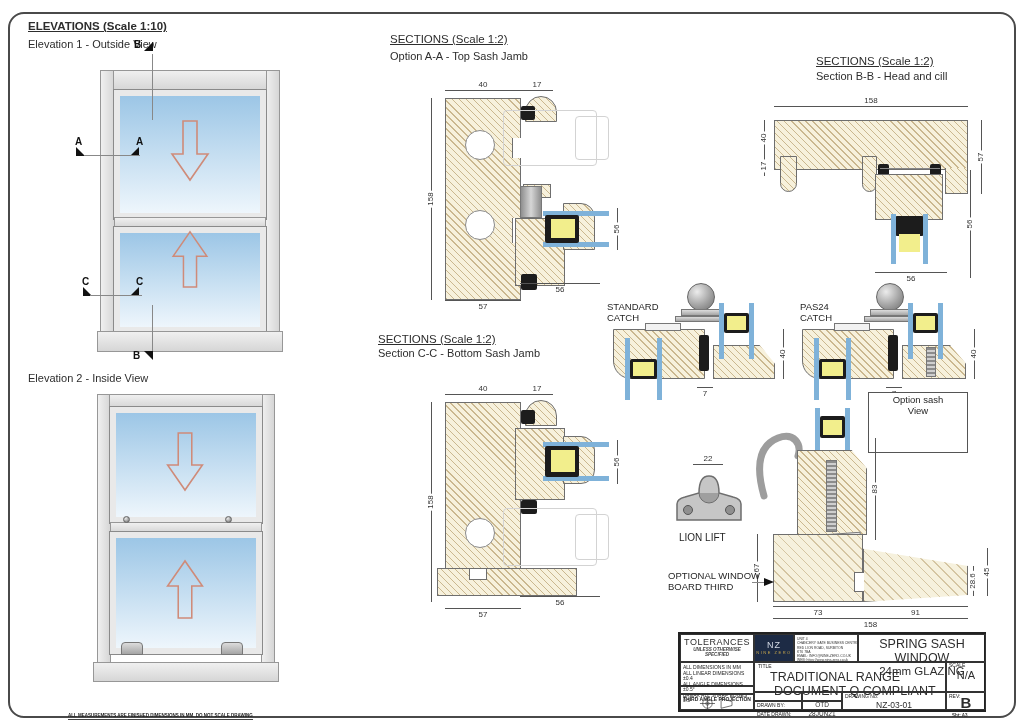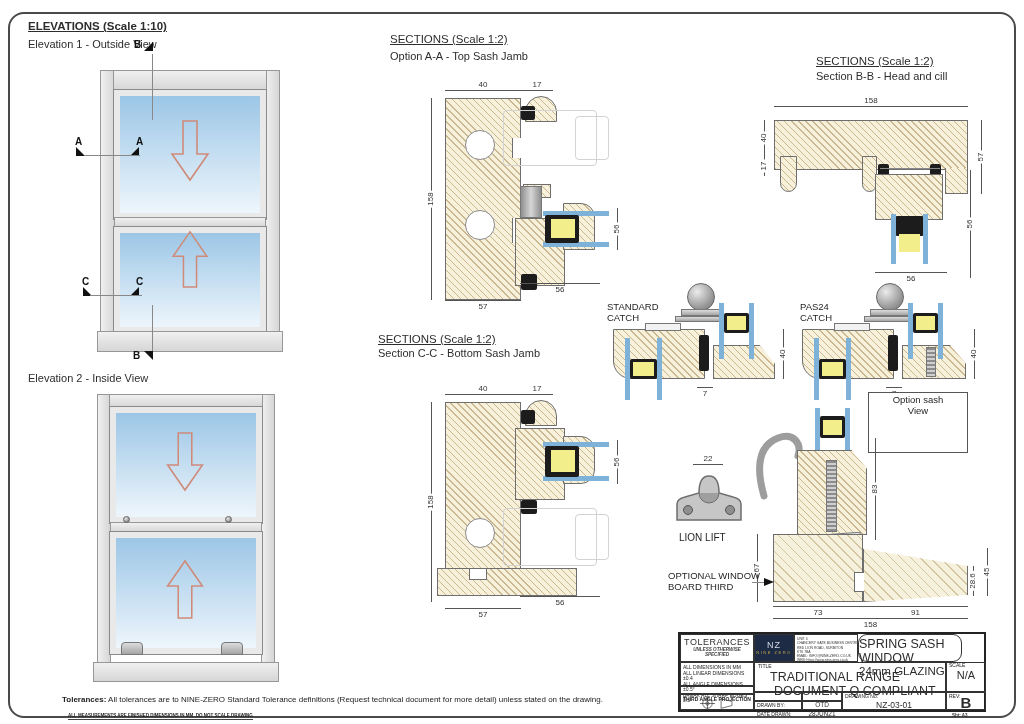--- a/index.html
+++ b/index.html
@@ -370,21 +370,21 @@
       <div style="color:#c9a84c;font-size:4px;letter-spacing:1.5px;">NINE ZERO</div>
     </div>
     <div class="abs tb" style="left:114px;top:0;width:64px;height:28px;padding:2px;overflow:hidden;">
       <div class="tiny">UNIT 4</div>
       <div class="tiny">CHANCERY GATE BUSINESS CENTRE</div>
       <div class="tiny">RED LION ROAD, SURBITON</div>
       <div class="tiny">KT6 7BA</div>
       <div class="tiny">EMAIL: INFO@NINE-ZERO.CO.UK</div>
       <div class="tiny">WEB: https://www.nine-zero.co.uk</div>
     </div>
-    <div class="abs tb" style="left:178px;top:0;width:104px;height:28px;text-align:left;border-radius:9px;">
+    <div class="abs tb" style="left:178px;top:0;width:128px;height:28px;text-align:center;">
       <div style="font-size:12.5px;margin-top:2px;">SPRING SASH WINDOW</div>
       <div style="font-size:11.5px;">24mm GLAZING</div>
     </div>
 
     <div class="abs tb" style="left:74px;top:28px;width:192px;height:30px;padding:1px 3px;">
       <div class="tb-lab">TITLE</div>
       <div style="font-size:12.5px;margin-left:12px;">TRADITIONAL RANGE</div>
       <div style="font-size:12.5px;margin-left:16px;">DOCUMENT Q COMPLIANT</div>
     </div>
     <div class="abs tb" style="left:266px;top:28px;width:40px;height:30px;text-align:center;">
@@ -400,17 +400,14 @@
       <span class="tb-lab" style="position:absolute;left:2px;top:1px;">DRAWING No:</span>
       <div style="font-size:8.5px;text-align:center;margin-top:7px;">NZ-03-01</div>
     </div>
     <div class="abs tb" style="left:266px;top:58px;width:40px;height:18px;">
       <span class="tb-lab" style="position:absolute;left:2px;top:1px;">REV:</span>
       <div style="font-size:15px;font-weight:bold;text-align:center;margin-top:1px;">B</div>
     </div>
   </div>
   <div class="abs tiny" style="left:952px;top:713px;font-size:4.5px;font-weight:bold;">Sht: A3</div>
 
-  <div class="abs" style="left:62px;top:695px;font-size:8px;color:#222;white-space:nowrap;">
-    <span style="font-weight:bold;">Tolerances:</span><span> All tolerances are to NINE-ZERO Standard Tolerance definitions (Request technical document for more detail) unless stated on the drawing.</span>
-  </div>
   <div class="abs" style="left:68px;top:713px;font-size:4.5px;font-weight:bold;color:#222;white-space:nowrap;border-bottom:1px solid #444;padding-bottom:1px;">ALL MEASUREMENTS ARE FINISHED DIMENSIONS IN MM.      DO NOT SCALE DRAWING</div>
 </div>
 
 </body></html>

